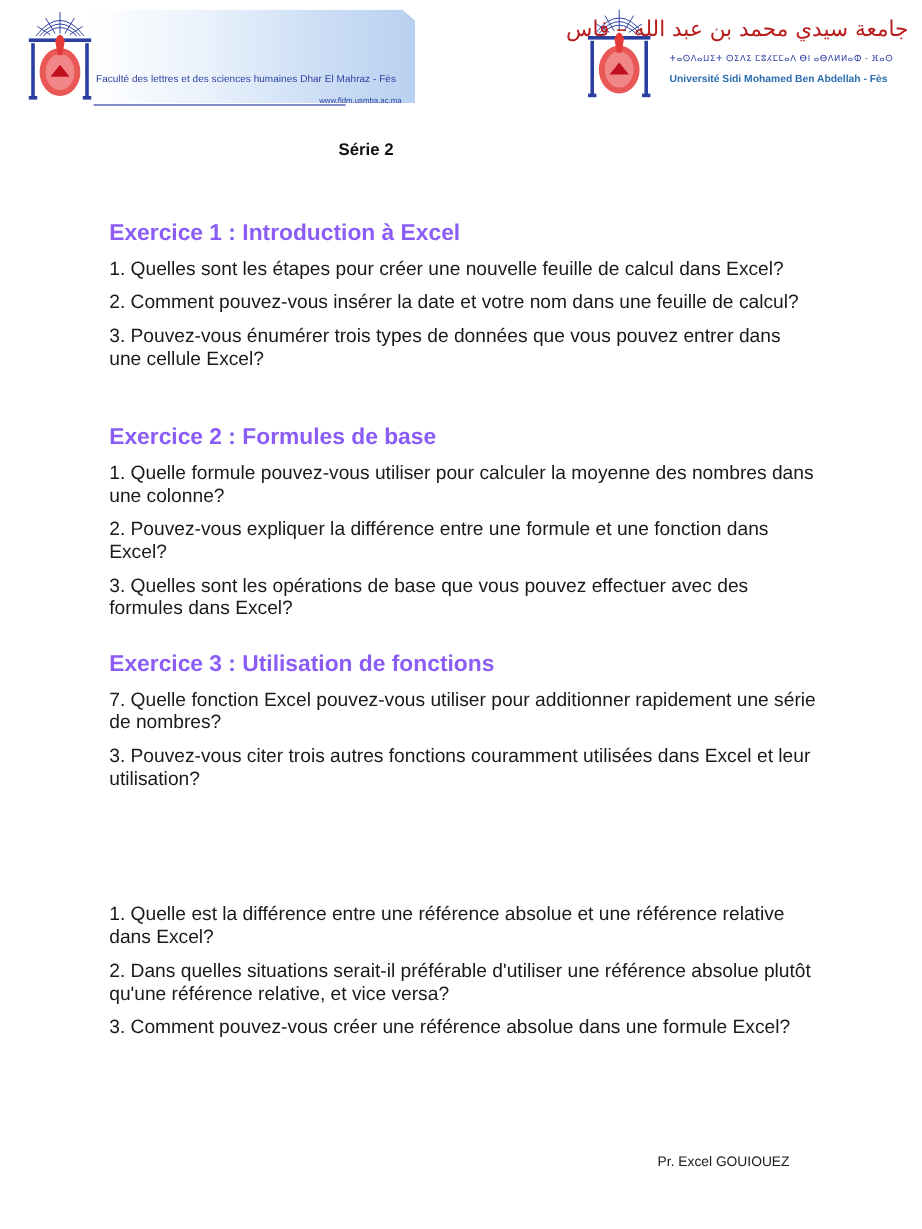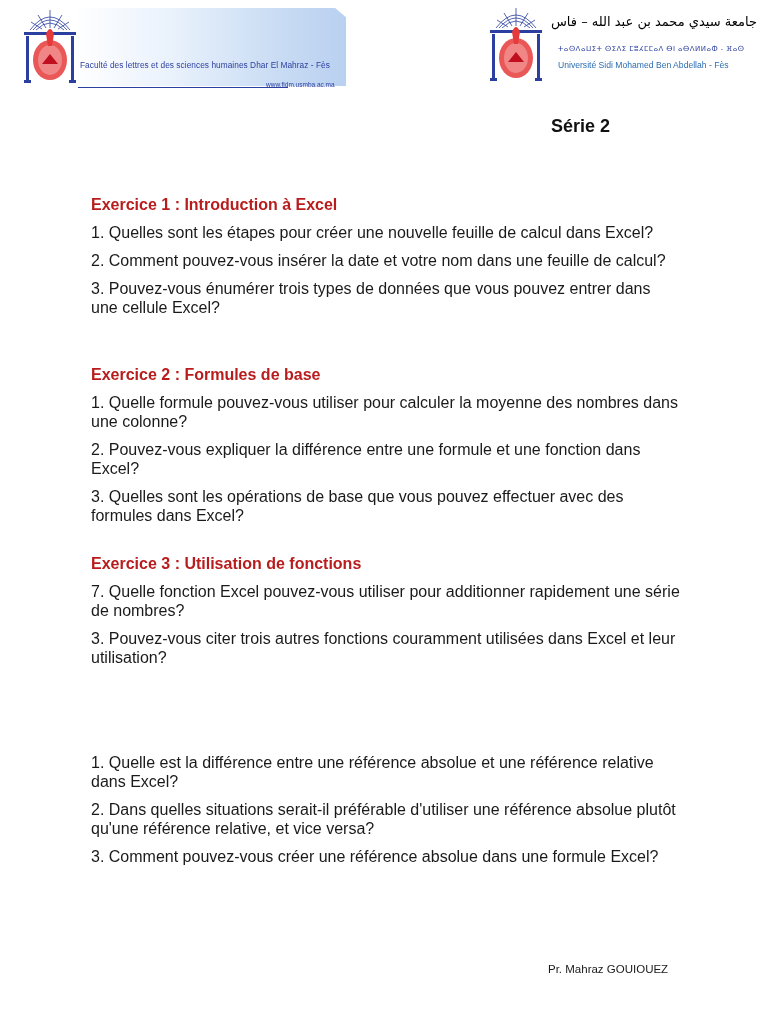--- a/index.html
+++ b/index.html
@@ -30,35 +30,35 @@
   }
 
   .emblem { position: absolute; width: 56px; height: 76px; }
   .emblem svg { width: 100%; height: 100%; }
   .logo-left .emblem { left: 0; top: 2px; }
 
   .logo-right { position: absolute; left: 488px; top: 6px; width: 275px; height: 84px; }
   .logo-right .emblem { left: 0; top: 0; }
   .logo-right .arabic {
     position: absolute; left: 64px; top: 8px; width: 205px; text-align: center;
-    font-family: "DejaVu Sans", sans-serif; font-size: 13px; color: #000000; direction: rtl; white-space: nowrap;
+    font-family: "DejaVu Sans", sans-serif; font-size: 18px; color: #b91c1c; direction: rtl; white-space: nowrap;
   }
   .logo-right .tifinagh {
     position: absolute; left: 70px; top: 39px; font-size: 7px; color: #2b3fa0; letter-spacing: 0.5px; white-space: nowrap;
   }
   .logo-right .french {
-    position: absolute; left: 70px; top: 54px; font-size: 8.6px; font-weight: normal; color: #2b6db0; white-space: nowrap;
+    position: absolute; left: 70px; top: 54px; font-size: 8.6px; font-weight: bold; color: #2b6db0; white-space: nowrap;
   }
 
   
-  .title { position: absolute; left: 0; width: 610px; top: 116px; text-align: right;
-           font-size: 18px; font-weight: bold; color: #111; }
+  .title { position: absolute; left: 0; width: 610px; top: 116px; text-align: center;
+           font-size: 14px; font-weight: bold; color: #111; }
 
   .section { position: absolute; left: 91px; width: 590px; }
-  .section h2 { margin: 12px 0 9px 0; font-size: 16px; font-weight: bold; color: #b91c1c; }
+  .section h2 { margin: 0 0 9px 0; font-size: 19px; font-weight: bold; color: #8b5cf6; }
   .section p { margin: 0 0 9px 0; font-size: 16px; line-height: 19px; color: #1a1a1a; }
 
   #ex1 { top: 184px; }
   #ex2 { top: 354px; }
   #ex3 { top: 543px; }
   #ex4 { top: 753px; }
 
   .signature { position: absolute; left: 548px; top: 963px; font-size: 11.5px; color: #1a1a1a; }
 </style>
 </head>
@@ -144,13 +144,13 @@
   <p>7. Quelle fonction Excel pouvez-vous utiliser pour additionner rapidement une série de nombres?</p>
   <p>3. Pouvez-vous citer trois autres fonctions couramment utilisées dans Excel et leur utilisation?</p>
 </div>
 
 <div class="section" id="ex4">
   <p>1. Quelle est la différence entre une référence absolue et une référence relative dans Excel?</p>
   <p>2. Dans quelles situations serait-il préférable d'utiliser une référence absolue plutôt qu'une référence relative, et vice versa?</p>
   <p>3. Comment pouvez-vous créer une référence absolue dans une formule Excel?</p>
 </div>
 
-<div class="signature">Pr. Mahraz GOUIOUEZ</div>
+<div class="signature">Pr. Excel GOUIOUEZ</div>
 
 </body></html>

